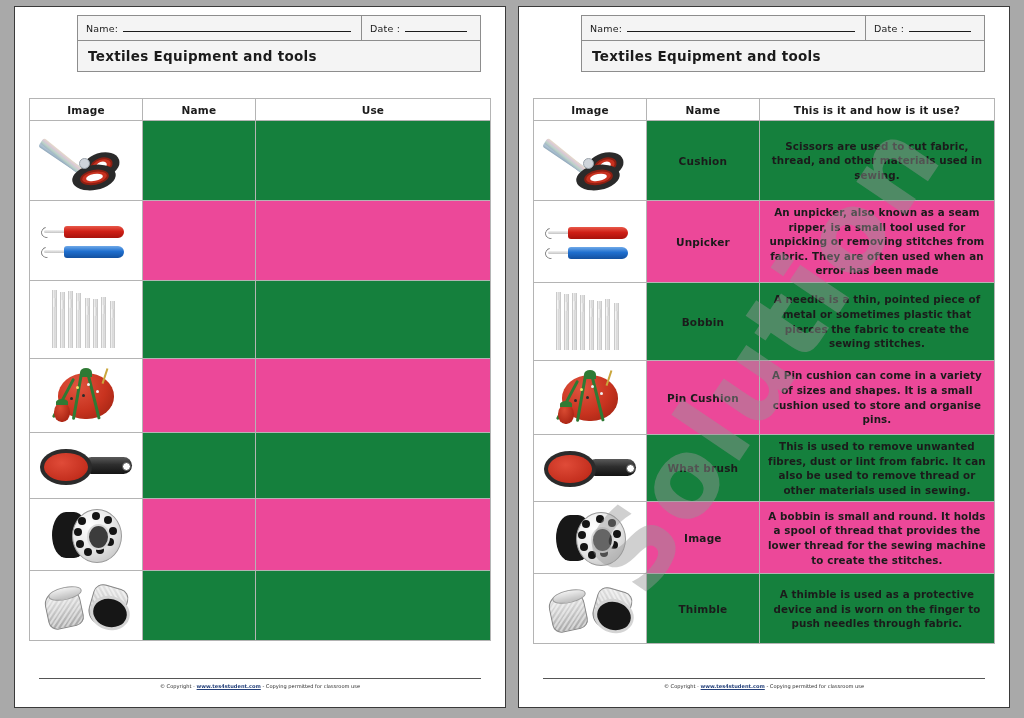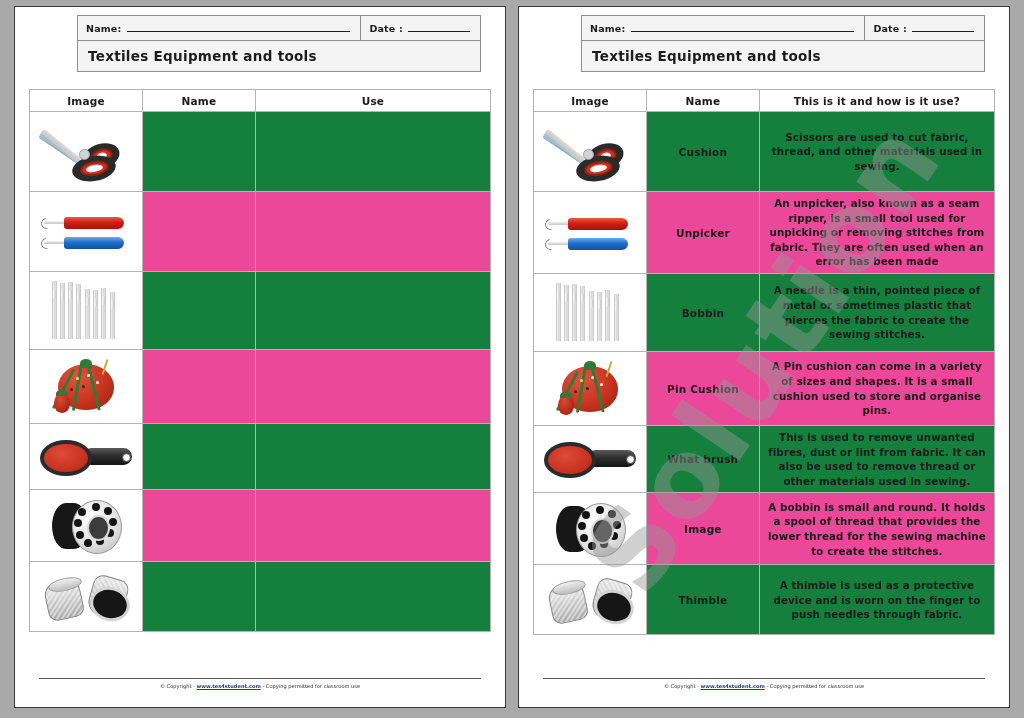--- a/index.html
+++ b/index.html
@@ -61,21 +61,21 @@
   .date-cell {
     flex: 0 0 118px;
     display: flex;
     align-items: center;
     padding: 0 8px;
     height: 100%;
     box-sizing: border-box;
   }
   .fieldlabel {
     font-size: 9.5px;
-    font-weight: bold;
+    font-weight: normal;
     color: #1b1b1b;
     white-space: nowrap;
     letter-spacing: .2px;
   }
   .ruleline {
     flex: 1 1 auto;
     border-bottom: 1.4px solid #1b1b1b;
     margin: 0 2px 2px 5px;
     height: 9px;
   }
@@ -87,21 +87,21 @@
     padding-left: 10px;
   }
   .worksheet-title {
     font-size: 13.5px;
     font-weight: bold;
     color: #1b1b1b;
     letter-spacing: .3px;
   }
   
   table.sheet {
-    margin-top: 17px;
+    margin-top: 26px;
     width: 100%;
     border-collapse: collapse;
     table-layout: fixed;
   }
   table.sheet th, table.sheet td {
     border: 1px solid #b4b4b4;
     box-sizing: border-box;
   }
   table.sheet thead th {
     height: 22px;

